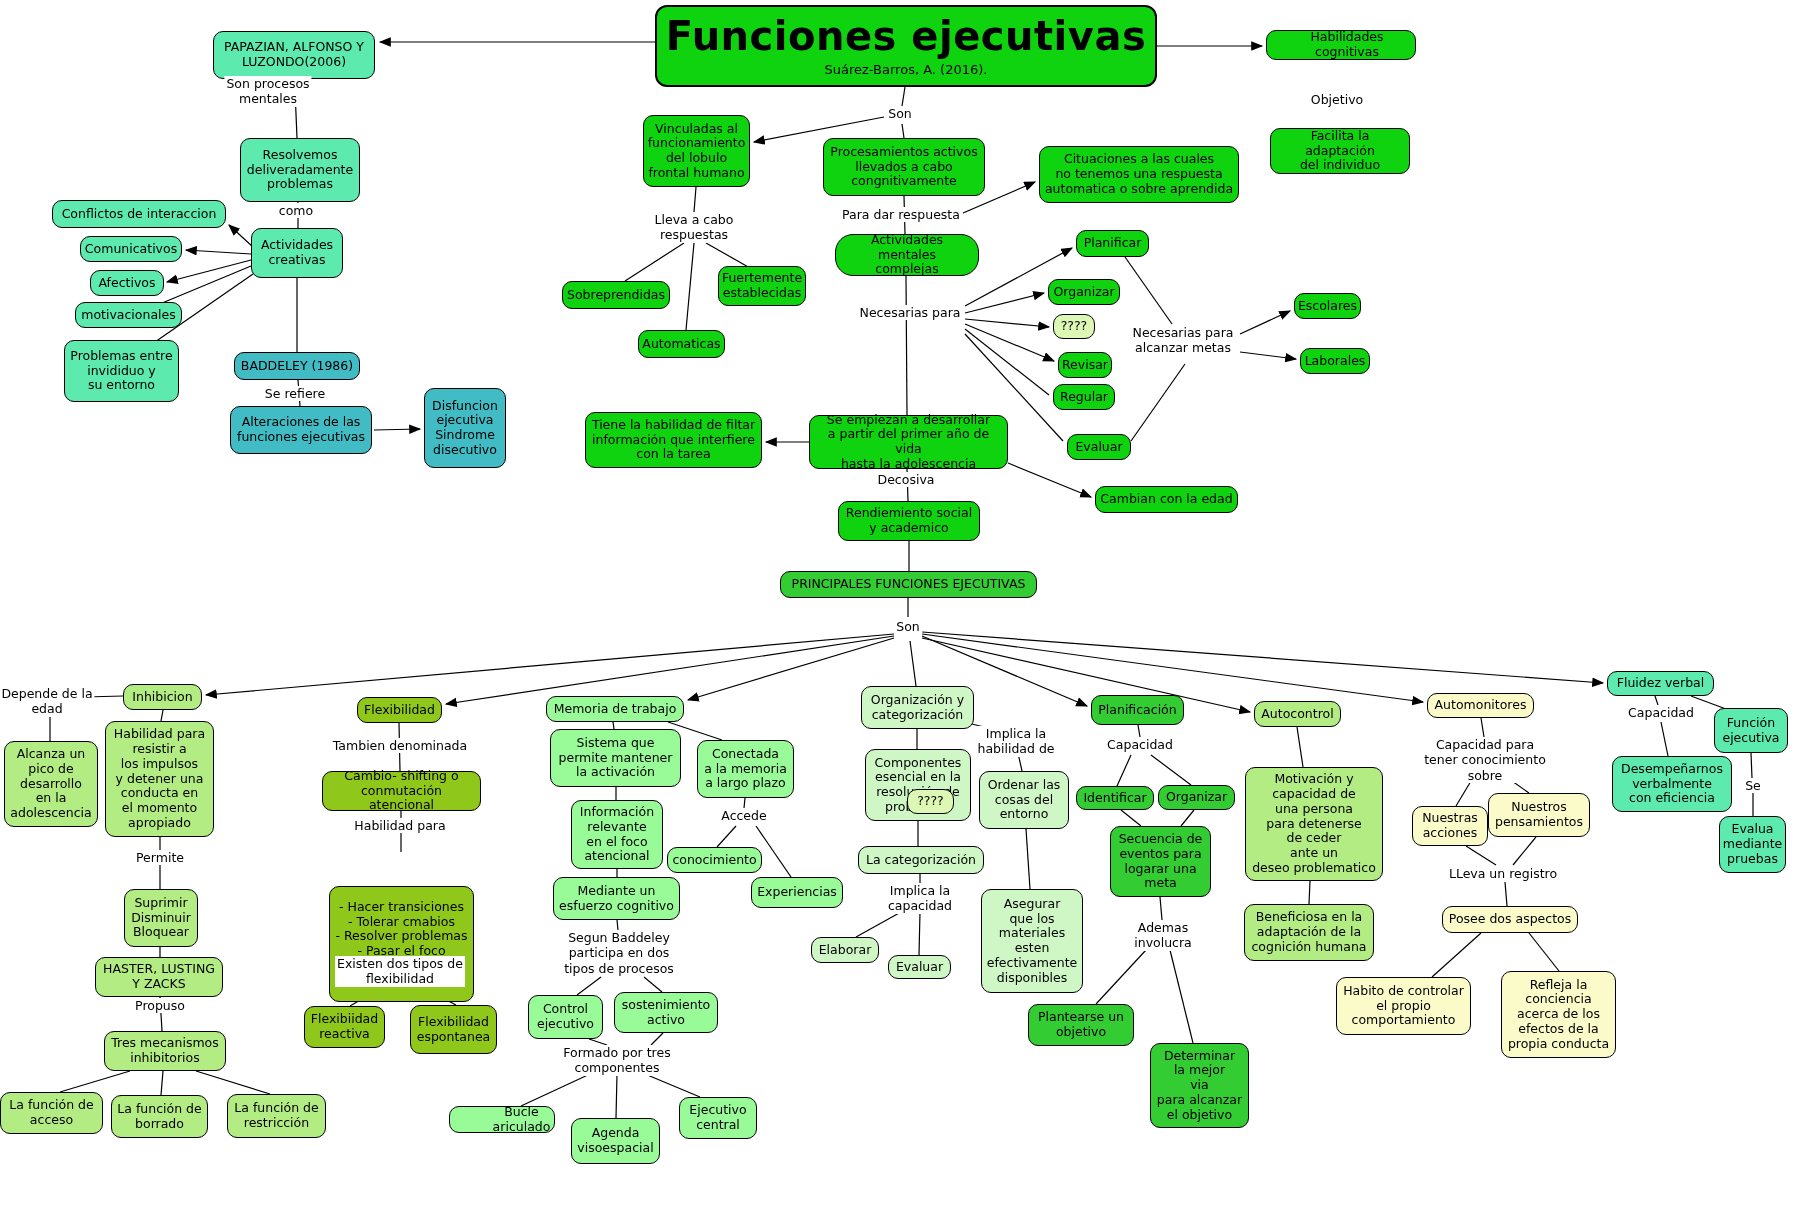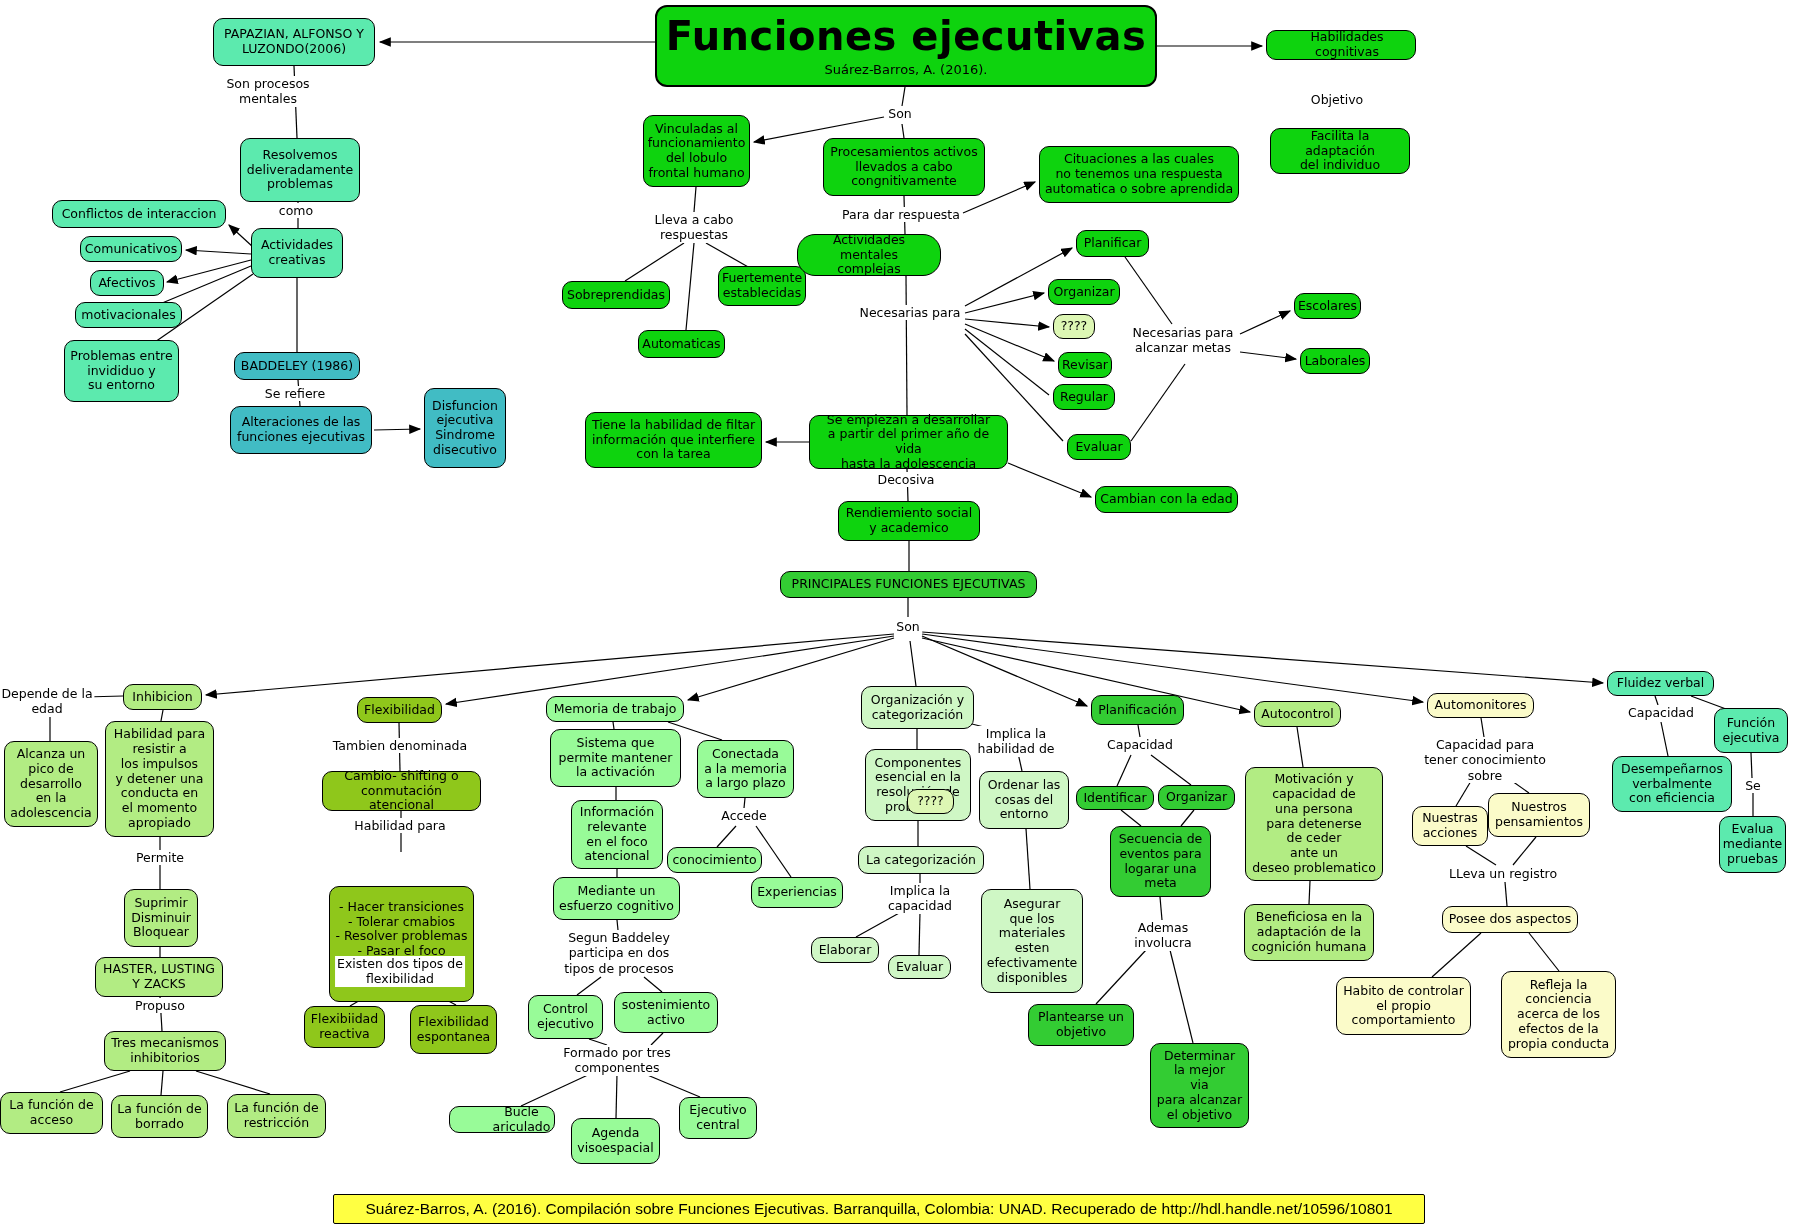--- a/index.html
+++ b/index.html
@@ -137,22 +137,21 @@
         <line x1="1751" y1="753" x2="1752" y2="778" stroke="#000" stroke-width="1.2"></line>
         <line x1="1753" y1="793" x2="1753" y2="816" stroke="#000" stroke-width="1.2"></line>
       </g>
   </svg>
 
   <div class="node bright title-node">
     <div class="title-text">Funciones ejecutivas</div>
     <div class="title-sub">Suárez-Barros, A. (2016).</div>
   </div>
 
-  <div class="node yellow citation">Suárez-Barros, A. (2016).  Compilación sobre Funciones Ejecutivas. Barranquilla, Colombia: UNAD. Recuperado de http://hdl.handle.net/10596/10801</div>
-<div class="node mint" style="left: 213px; top: 18px; width: 162px; height: 48px;">PAPAZIAN, ALFONSO Y
+<div class="node mint" style="left: 213px; top: 31px; width: 162px; height: 48px;">PAPAZIAN, ALFONSO Y
 LUZONDO(2006)</div>
     <div class="node mint" style="left: 240px; top: 138px; width: 120px; height: 64px;">Resolvemos
 deliveradamente
 problemas</div>
     <div class="node mint" style="left: 52px; top: 200px; width: 174px; height: 28px;">Conflictos de interaccion</div>
     <div class="node mint" style="left: 80px; top: 236px; width: 102px; height: 26px; text-align: center;">Comunicativos</div>
     <div class="node mint" style="left: 90px; top: 270px; width: 74px; height: 26px;">Afectivos</div>
     <div class="node mint" style="left: 75px; top: 302px; width: 107px; height: 26px;">motivacionales</div>
     <div class="node mint" style="left: 64px; top: 340px; width: 115px; height: 62px;">Problemas entre
 invididuo y
@@ -176,21 +175,21 @@
     <div class="node bright" style="left: 823px; top: 138px; width: 162px; height: 58px;">Procesamientos activos
 llevados a cabo
 congnitivamente</div>
     <div class="node bright" style="left: 1039px; top: 146px; width: 200px; height: 57px;">Cituaciones a las cuales
 no tenemos una respuesta
 automatica o sobre aprendida</div>
     <div class="node bright" style="left: 562px; top: 281px; width: 108px; height: 28px;">Sobreprendidas</div>
     <div class="node bright" style="left: 718px; top: 266px; width: 88px; height: 40px;">Fuertemente
 establecidas</div>
     <div class="node bright" style="left: 638px; top: 330px; width: 87px; height: 28px;">Automaticas</div>
-    <div class="node bright" style="left: 797px; top: 234px; width: 144px; height: 42px; border-radius: 18px;">Actividades mentales
+    <div class="node bright" style="left: 835px; top: 234px; width: 144px; height: 42px; border-radius: 18px;">Actividades mentales
 complejas</div>
     <div class="node bright" style="left: 1076px; top: 230px; width: 73px; height: 27px;">Planificar</div>
     <div class="node bright" style="left: 1048px; top: 279px; width: 72px; height: 26px;">Organizar</div>
     <div class="node bubble" style="left: 1053px; top: 314px; width: 42px; height: 25px;">????</div>
     <div class="node bright" style="left: 1058px; top: 352px; width: 54px; height: 26px;">Revisar</div>
     <div class="node bright" style="left: 1053px; top: 384px; width: 62px; height: 26px;">Regular</div>
     <div class="node bright" style="left: 1067px; top: 434px; width: 64px; height: 26px;">Evaluar</div>
     <div class="node bright" style="left: 1294px; top: 293px; width: 67px; height: 26px;">Escolares</div>
     <div class="node bright" style="left: 1300px; top: 348px; width: 70px; height: 26px;">Laborales</div>
     <div class="node bright" style="left: 585px; top: 412px; width: 177px; height: 56px;">Tiene la habilidad de filtar

